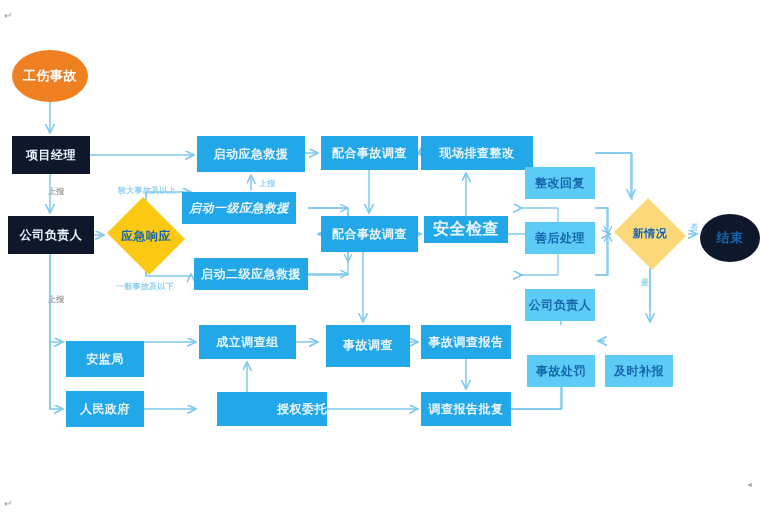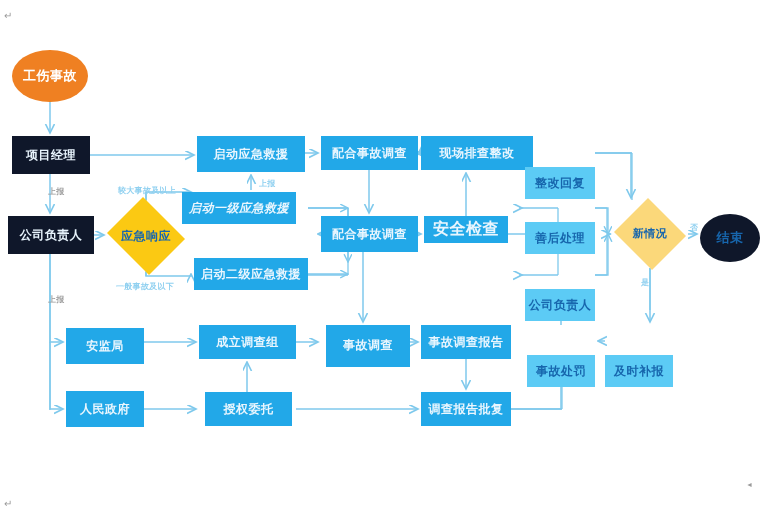--- a/index.html
+++ b/index.html
@@ -493,30 +493,30 @@
       <div class="node rect-light" style="left: 525px; top: 259px; width: 70px; height: 32px; font-size: 12px;">
         <span>公司负责人</span>
       </div>
       <div class="node diamond pale" style="left: 612px; top: 200px; width: 76px; height: 68px; font-size: 11px;">
         <div class="dia-shape"></div>
         <span class="dia-text">新情况</span>
       </div>
       <div class="node ellipse-yellow" style="left: 700px; top: 214px; width: 60px; height: 48px; font-size: 13px;">
         <span>结束</span>
       </div>
-      <div class="node rect-mid" style="left: 66px; top: 328px; width: 78px; height: 36px; font-size: 12px;">
+      <div class="node rect-mid" style="left: 66px; top: 341px; width: 78px; height: 36px; font-size: 12px;">
         <span>安监局</span>
       </div>
       <div class="node rect-mid" style="left: 66px; top: 391px; width: 78px; height: 36px; font-size: 12px;">
         <span>人民政府</span>
       </div>
       <div class="node rect-mid" style="left: 199px; top: 325px; width: 97px; height: 34px; font-size: 12px;">
         <span>成立调查组</span>
       </div>
-      <div class="node rect-mid" style="left: 205px; top: 392px; width: 87px; height: 34px; font-size: 12px;">
+      <div class="node rect-mid" style="left: 217px; top: 392px; width: 110px; height: 34px; font-size: 12px; justify-content: flex-end;">
         <span>授权委托</span>
       </div>
       <div class="node rect-mid" style="left: 326px; top: 325px; width: 84px; height: 42px; font-size: 12px; font-family: Liberation Mono, monospace;">
         <span>事故调查</span>
       </div>
       <div class="node rect-mid" style="left: 421px; top: 325px; width: 90px; height: 34px; font-size: 12px;">
         <span>事故调查报告</span>
       </div>
       <div class="node rect-mid" style="left: 421px; top: 392px; width: 90px; height: 34px; font-size: 12px;">
         <span>调查报告批复</span>

